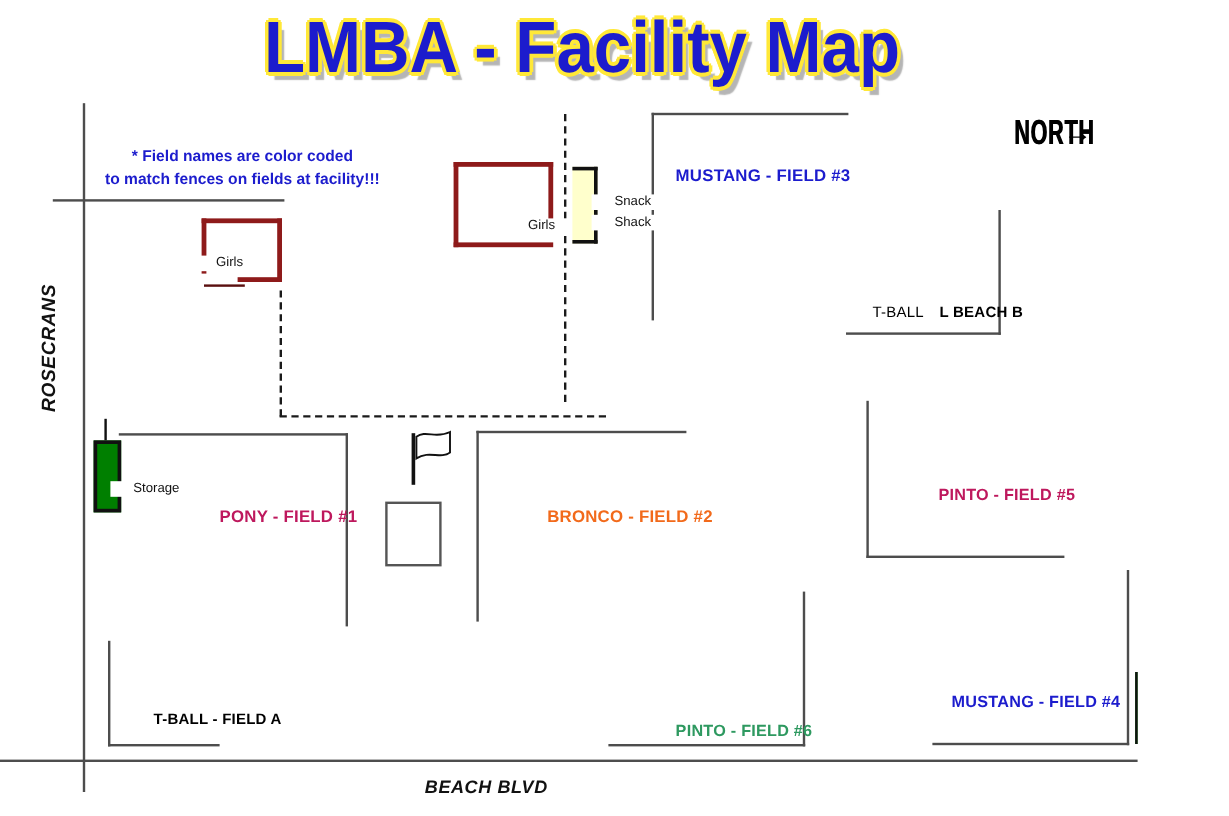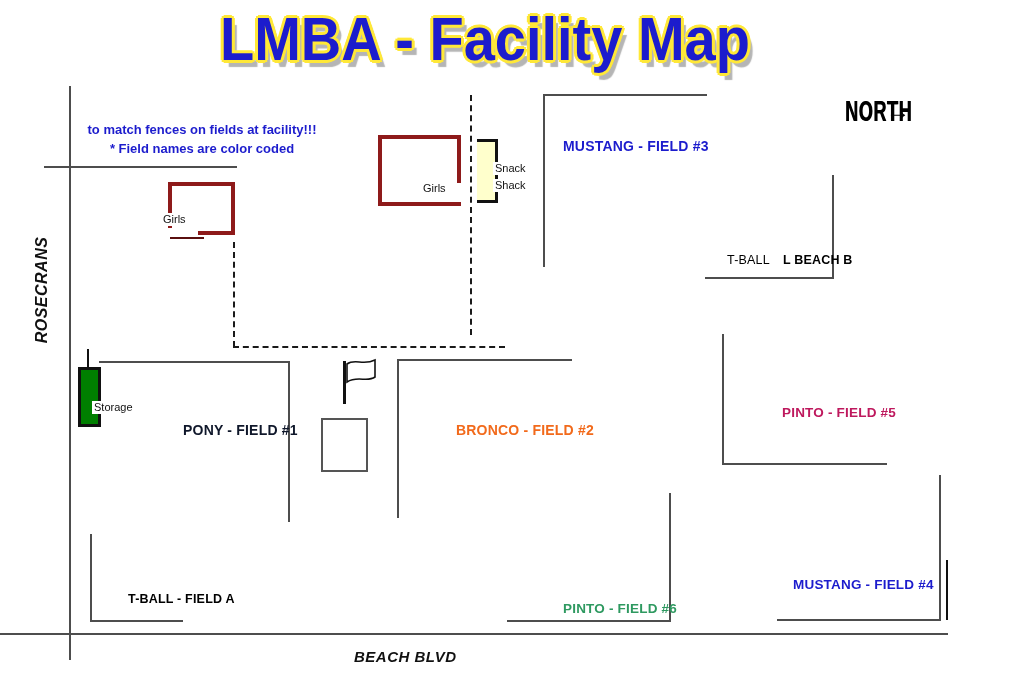--- a/index.html
+++ b/index.html
@@ -8,21 +8,21 @@
     font-family:"Liberation Sans",sans-serif;overflow:hidden;
   }
   
   .hline{position:absolute;height:2px;background:#4d4d4d;}
   .vline{position:absolute;width:2px;background:#4d4d4d;}
   .dashv{position:absolute;width:0;border-left:2px dashed #1a1a1a;}
   .dashh{position:absolute;height:0;border-top:2px dashed #1a1a1a;}
   
   .flabel{position:absolute;font-weight:bold;font-size:14px;white-space:nowrap;letter-spacing:.2px;}
   
-  .bl{position:absolute;font-size:11px;color:#111;background:#fff;padding:0 2px;white-space:nowrap;line-height:13px;}
+  .bl{position:absolute;font-size:11px;color:#111;background:#fff;padding:0 19px;white-space:nowrap;line-height:13px;}
   
   #title{
     position:absolute;left:0;top:4px;width:970px;text-align:center;
     font-size:56px;font-weight:900;letter-spacing:0px;color:#1c1ccd;
     text-shadow:
       -2px -2px 0 #ffe838, 2px -2px 0 #ffe838, -2px 2px 0 #ffe838, 2px 2px 0 #ffe838,
       -3px 0 0 #ffe838, 3px 0 0 #ffe838, 0 -3px 0 #ffe838, 0 3px 0 #ffe838,
       5px 6px 1px #b5b5b5;
     transform:scaleY(1.08);transform-origin:top center;
   }
@@ -67,22 +67,22 @@
 <body>
 
 <div id="canvas">
 
   <div id="title">LMBA - Facility Map</div>
 
   <div id="north-label">NORTH</div>
   <div id="north-arrow">→</div>
 
   <div id="note">
+    <div>* Field names are color coded</div>
     <div>to match fences on fields at facility!!!</div>
-    <div>* Field names are color coded</div>
   </div>
 
   <div class="vline" style="left:69px;top:86px;height:574px;"></div>
   <div class="hline" style="left:0;top:633px;width:955px;"></div>
   <div id="rosecrans-label">ROSECRANS</div>
   <div id="beach-label">BEACH BLVD</div>
   <div class="hline" style="left:44px;top:166px;width:193px;"></div>
 
   <div class="dashv" style="left:470px;top:95px;height:240px;"></div>
   <div class="dashv" style="left:233px;top:242px;height:105px;"></div>
@@ -97,21 +97,21 @@
   <div class="flabel" style="left:727px;top:251px;">
     <span class="tb-prefix">T-BALL</span><span class="tb-suffix">L BEACH B</span>
   </div>
 
   <div class="vline" style="left:722px;top:334px;height:131px;"></div>
   <div class="hline" style="left:722px;top:463px;width:165px;"></div>
   <div class="flabel" style="left: 782px; top: 405px; font-size: 13.5px; color: #be185d;">PINTO - FIELD #5</div>
 
   <div class="hline" style="left:99px;top:361px;width:191px;"></div>
   <div class="vline" style="left:288px;top:361px;height:161px;"></div>
-  <div class="flabel" style="left: 183px; top: 422px; color: #0f172a;">PONY - FIELD #1</div>
+  <div class="flabel" style="left: 183px; top: 422px; color: #be185d;">PONY - FIELD #1</div>
 
   <div class="hline" style="left:397px;top:359px;width:175px;"></div>
   <div class="vline" style="left:397px;top:359px;height:159px;"></div>
   <div class="flabel" style="left: 456px; top: 422px; color: rgb(242, 106, 27);">BRONCO - FIELD #2</div>
 
   <div class="vline" style="left:669px;top:493px;height:129px;"></div>
   <div class="hline" style="left:507px;top:620px;width:164px;"></div>
   <div class="flabel" style="left: 563px; top: 578px; font-size: 13.5px; color: rgb(46, 153, 96); margin-top: 23px;">PINTO - FIELD #6</div>
 
   <div class="vline" style="left:90px;top:534px;height:88px;"></div>

